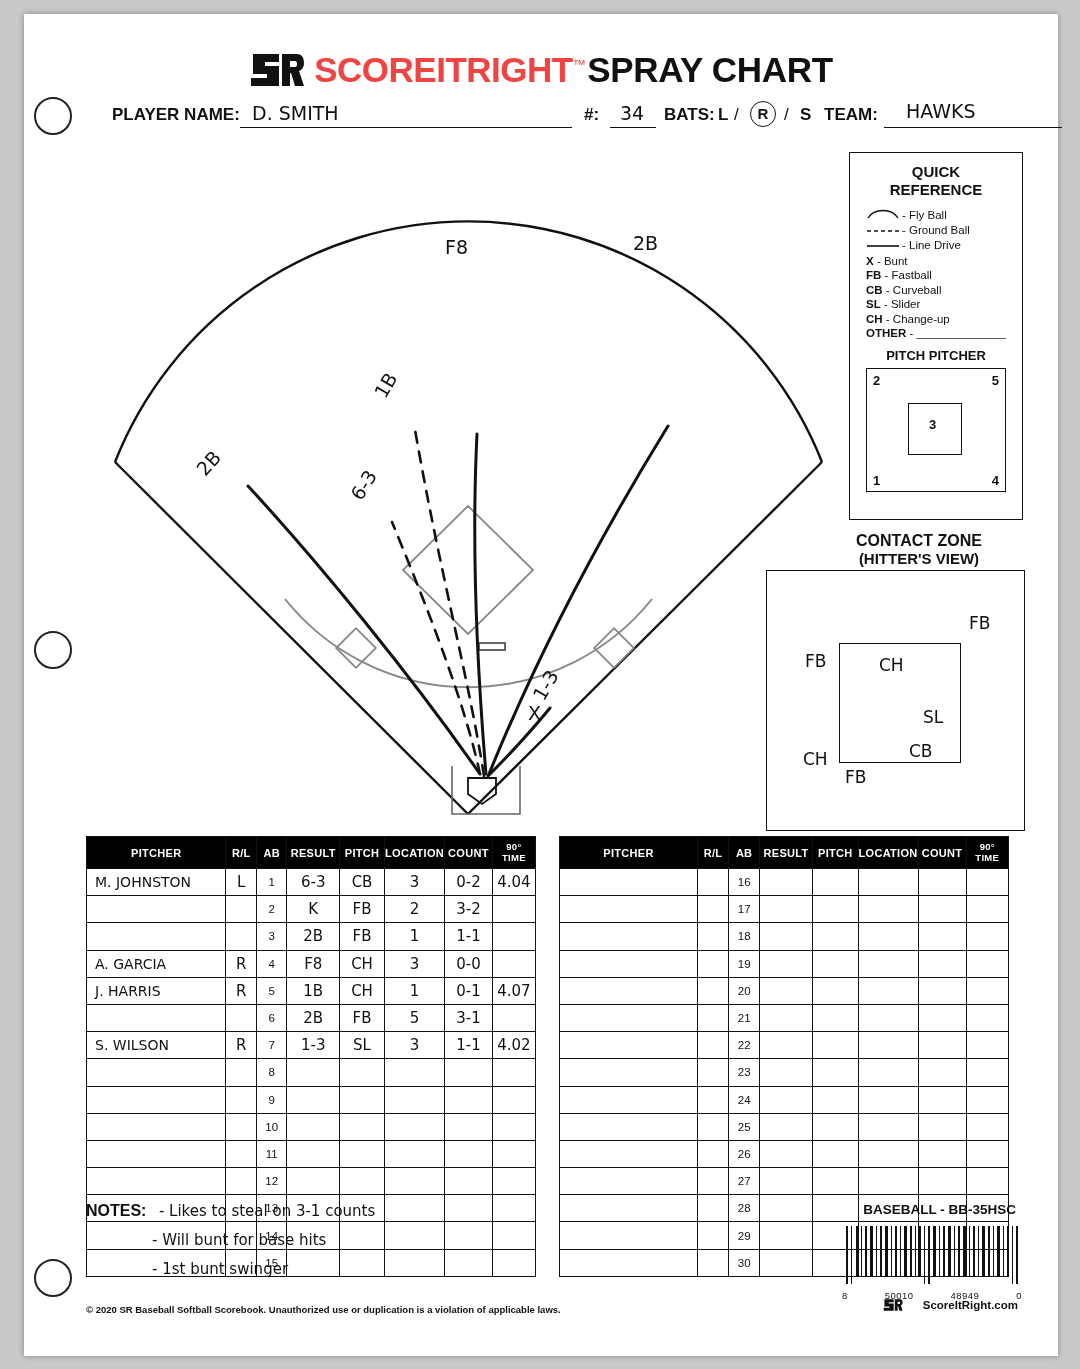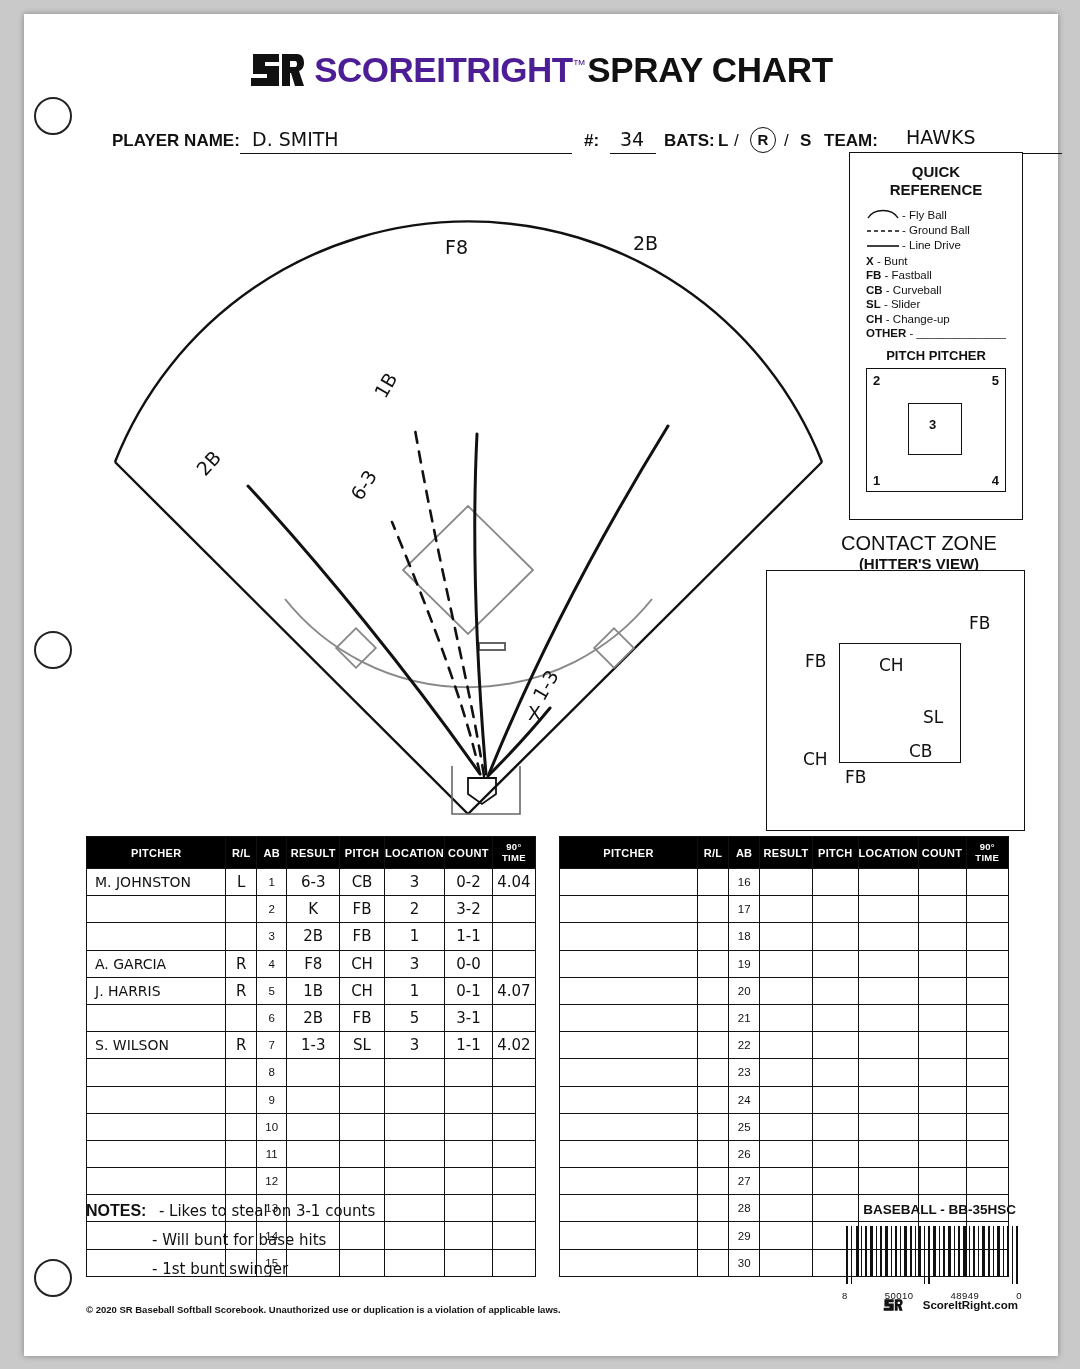--- a/index.html
+++ b/index.html
@@ -21,26 +21,26 @@
   .hole.h3{left:10px;top:1245px;}
 
   
   .hdr{position:absolute;left:0;top:34px;width:1034px;text-align:center;}
   .hdr-row{display:inline-flex;align-items:center;gap:0px;}
   .sr-logo{
     display:inline-flex;align-items:center;justify-content:center;
     font-weight:bold;font-size:40px;letter-spacing:-3px;color:#111;margin-right:9px;
   }
   .sr-logo svg{display:block;}
-  .brand{font-size:35px;font-weight:bold;letter-spacing:-0.5px;color:#4c1d95;}
+  .brand{font-size:35px;font-weight:bold;letter-spacing:-0.5px;color:#ef4444;}
   .tm{font-size:13px;vertical-align:super;font-weight:normal;}
   .sub{font-size:35px;font-weight:bold;color:#111;margin-left:2px;letter-spacing:-0.3px;}
 
   
-  .plrow{position:absolute;left:88px;top:112px;width:860px;height:30px;font-size:17px;font-weight:bold;color:#111;}
+  .plrow{position:absolute;left:88px;top:86px;width:860px;height:30px;font-size:17px;font-weight:bold;color:#111;}
   .plrow .lbl{position:absolute;top:5px;}
   .line{position:absolute;border-bottom:1.6px solid #111;}
   .hand{font-family:"DejaVu Sans", sans-serif;font-weight:normal;font-size:19px;color:#111;}
   .circleR{
     display:inline-block;width:24px;height:24px;border:1.6px solid #111;border-radius:50%;
     text-align:center;line-height:23px;font-size:15px;font-weight:bold;
   }
 
   
   .field{position:absolute;left:56px;top:160px;width:780px;height:660px;}
@@ -59,21 +59,21 @@
   .plbox span{position:absolute;font-size:13px;font-weight:bold;color:#111;}
   .plbox .p2{left:6px;top:4px;}
   .plbox .p5{right:6px;top:4px;}
   .plbox .p1{left:6px;bottom:3px;}
   .plbox .p4{right:6px;bottom:3px;}
   .plbox .inner{position:absolute;left:41px;top:34px;width:52px;height:50px;border:1.4px solid #111;}
   .plbox .p3{left:62px;top:48px;}
 
   
   .cz-title{position:absolute;left:760px;top:518px;width:270px;text-align:center;color:#111;}
-  .cz-title .t1{font-size:20px;font-weight:normal;}
+  .cz-title .t1{font-size:16px;font-weight:bold;}
   .cz-title .t2{font-size:15px;font-weight:bold;}
   .czbox{position:absolute;left:742px;top:556px;width:257px;height:259px;border:1.6px solid #111;background:#fff;}
   .czinner{position:absolute;left:72px;top:72px;width:120px;height:118px;border:1.5px solid #111;}
   .czmark{position:absolute;font-family:"DejaVu Sans",sans-serif;font-size:17px;color:#111;}
 
   
   .tbl{position:absolute;border-collapse:collapse;}
   .tbl th,.tbl td{border:1.2px solid #111;padding:0;}
   .tbl thead th{background:#000;color:#fff;font-size:11px;font-weight:bold;letter-spacing:.3px;height:31px;}
   .tbl thead th.two{font-size:9.5px;line-height:10.5px;}

